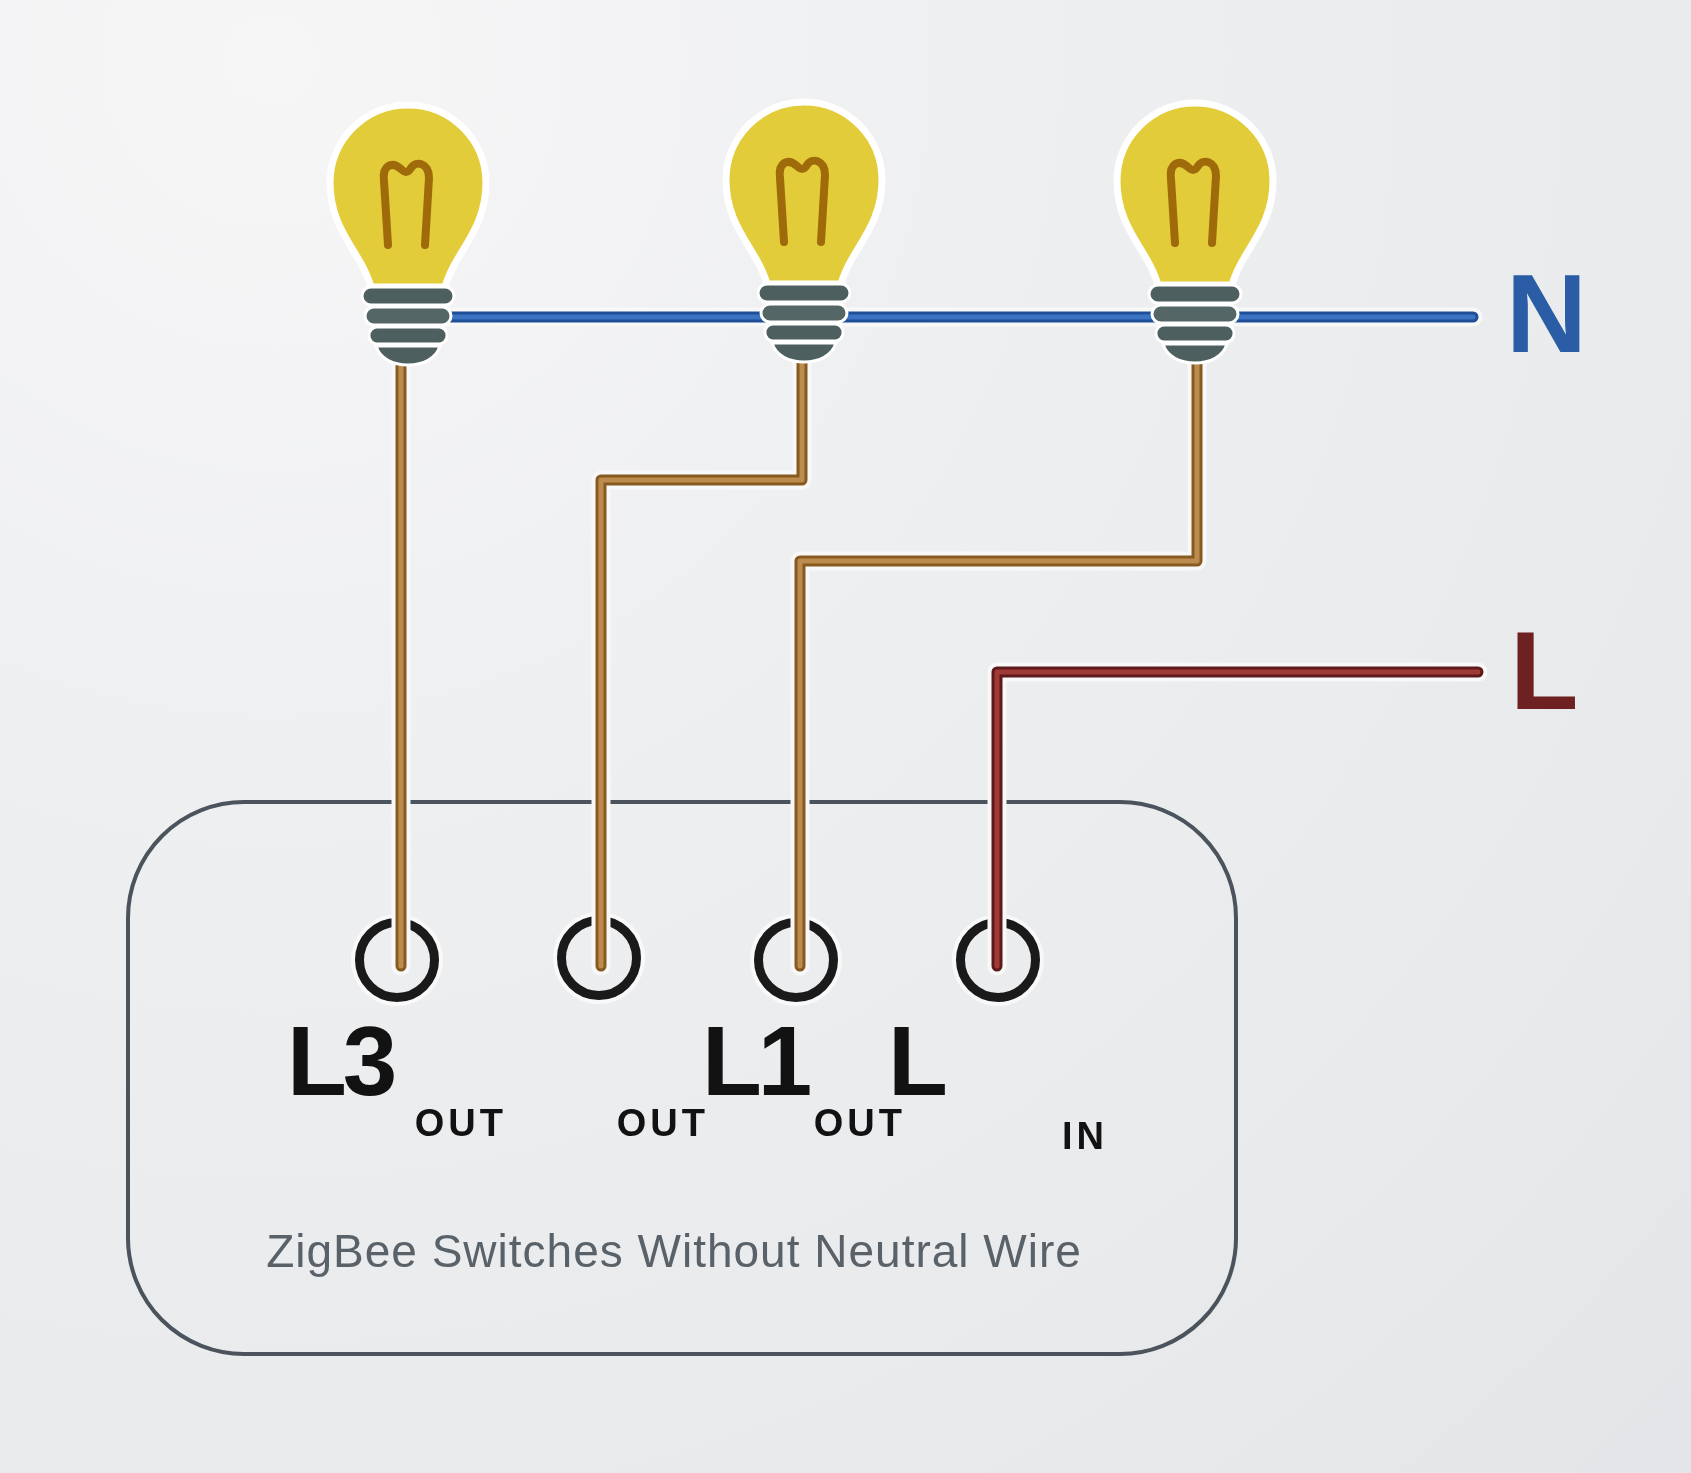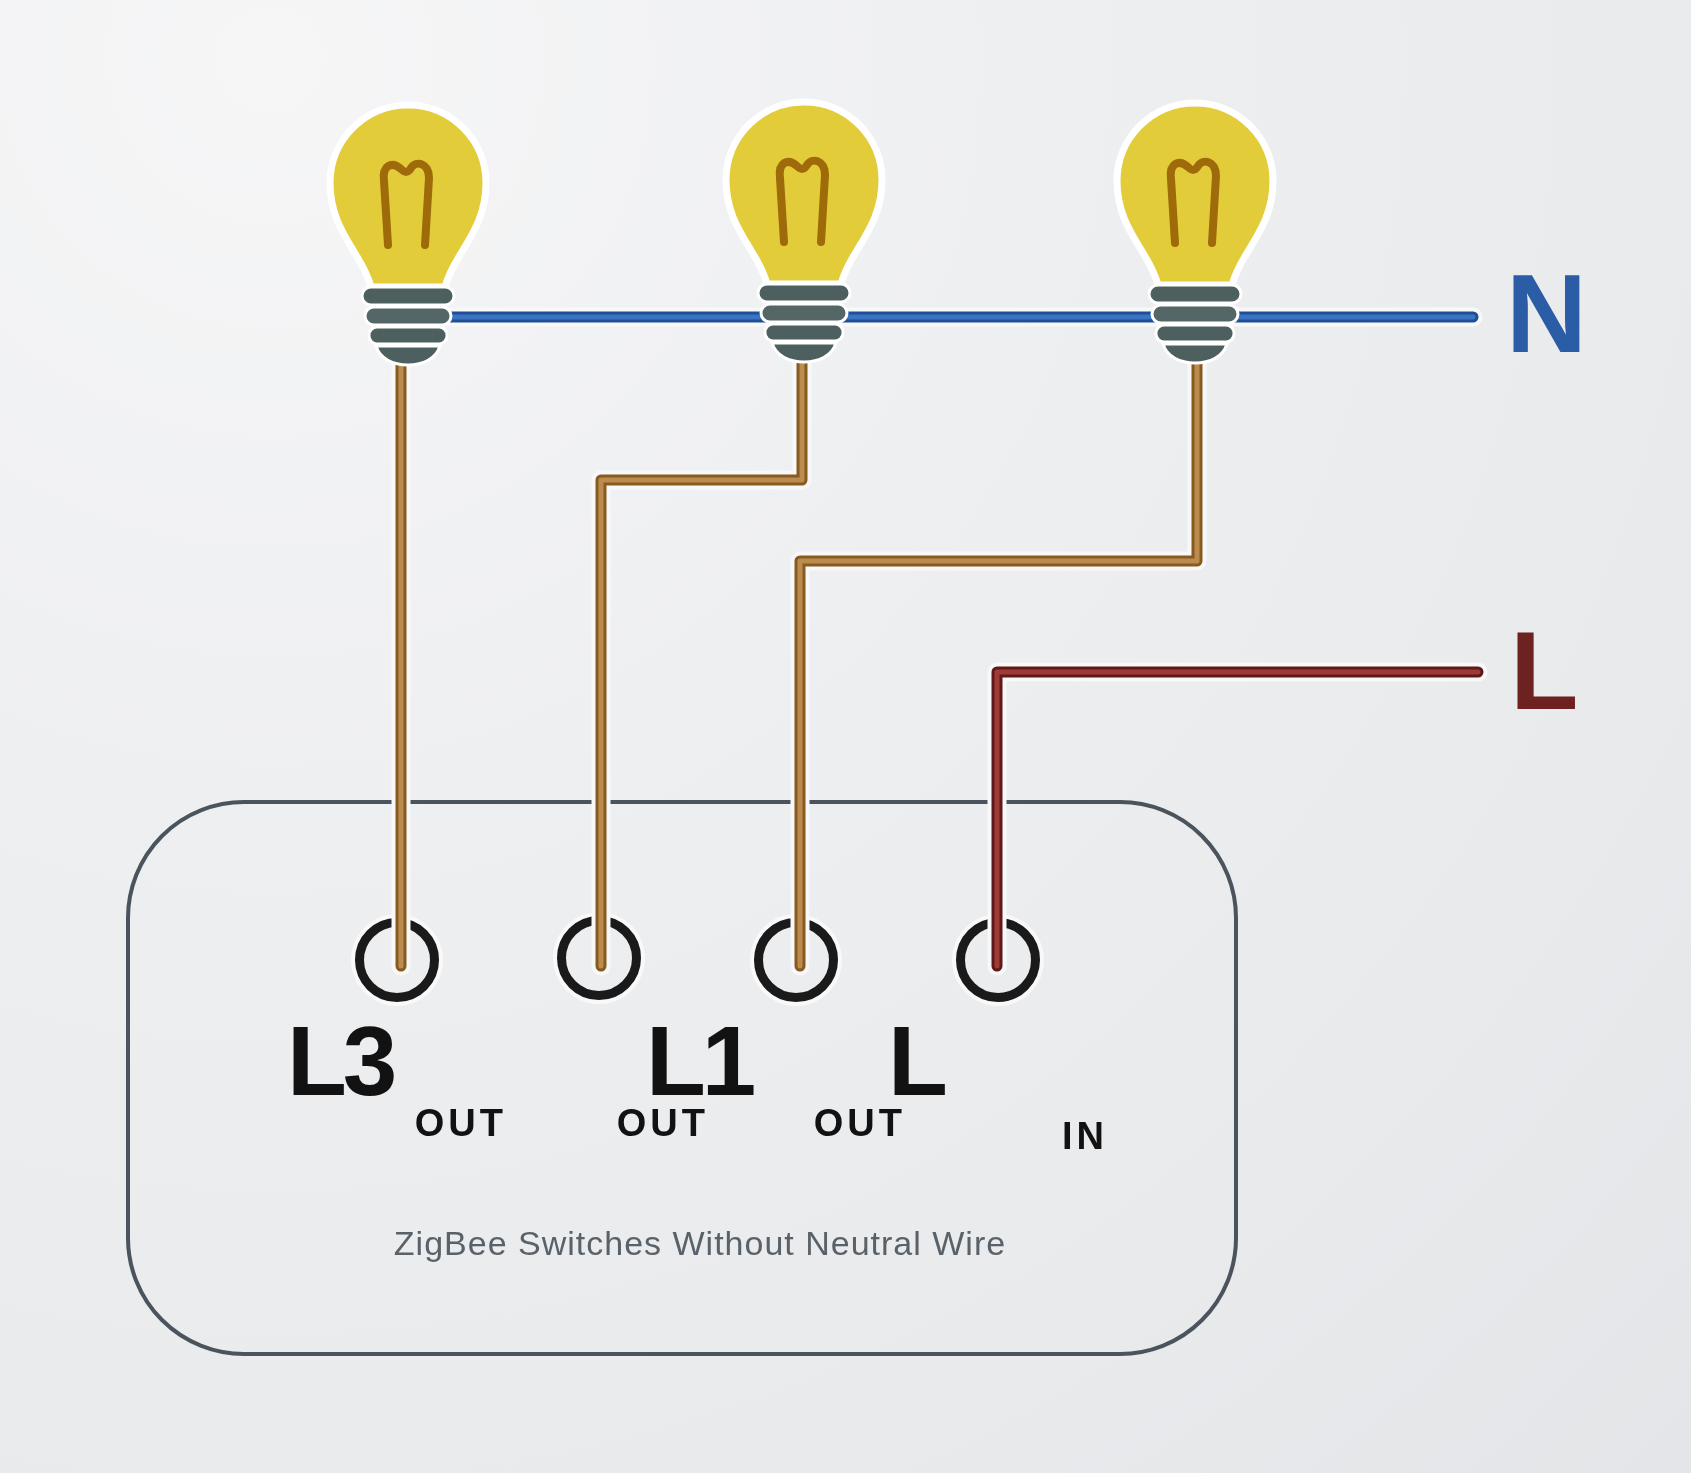--- a/index.html
+++ b/index.html
@@ -24,22 +24,22 @@
     position:absolute;width:220px;
     font-size:98px;font-weight:bold;line-height:1;letter-spacing:-4px;
     color:#121212;
   }
   .tsub{
     position:absolute;width:220px;text-align:right;
     font-size:38px;font-weight:bold;line-height:1;letter-spacing:4px;
     color:#121212;
   }
   .caption{
-    position:absolute;left:144px;top:1224px;width:1112px;
-    text-align:center;font-size:34px;letter-spacing:1px;
+    position:absolute;left:118px;top:1224px;width:1112px;
+    text-align:center;font-size:46px;letter-spacing:1px;
     color:#5a6269;white-space:nowrap;
   }
   .line-label{
     position:absolute;font-weight:bold;font-size:112px;line-height:1;
   }
   .n-label{left:1506px;top:258px;color:#2b5ca6;}
   .l-label{left:1510px;top:615px;color:#6e2121;}
   svg.wires{position:absolute;left:0;top:0;}
   svg.wires path{fill:none;stroke-linecap:round;stroke-linejoin:round;}
   svg.wires .case{stroke:#f8f8f9;stroke-width:19px;}
@@ -112,21 +112,21 @@
     <rect x="47" y="208" width="86" height="18" rx="9" fill="#546766" stroke="#fff" stroke-width="3"></rect>
     <rect x="51" y="228" width="78" height="17" rx="8" fill="#4d605f" stroke="#fff" stroke-width="3"></rect>
     <path d="M58 247 C62 260 75 266 90 266 C105 266 118 260 122 247 Z" fill="#4d605f" stroke="#fff" stroke-width="3"></path>
   </svg>
 
   <div class="tlabel" style="left:287px;top:1012px;">L3</div>
   <div class="tsub" style="left:287px;top:1104px;">OUT</div>
 
   <div class="tsub" style="left:489px;top:1104px;">OUT</div>
 
-  <div class="tlabel" style="left:646px;top:1012px;">L1</div>
+  <div class="tlabel" style="left:702px;top:1012px;">L1</div>
   <div class="tsub" style="left:686px;top:1104px;">OUT</div>
 
   <div class="tlabel" style="left:888px;top:1012px;">L</div>
   <div class="tsub" style="left:888px;top:1117px;">IN</div>
 
   <div class="caption">ZigBee Switches Without Neutral Wire</div>
 
   <div class="line-label n-label">N</div>
   <div class="line-label l-label">L</div>
 

